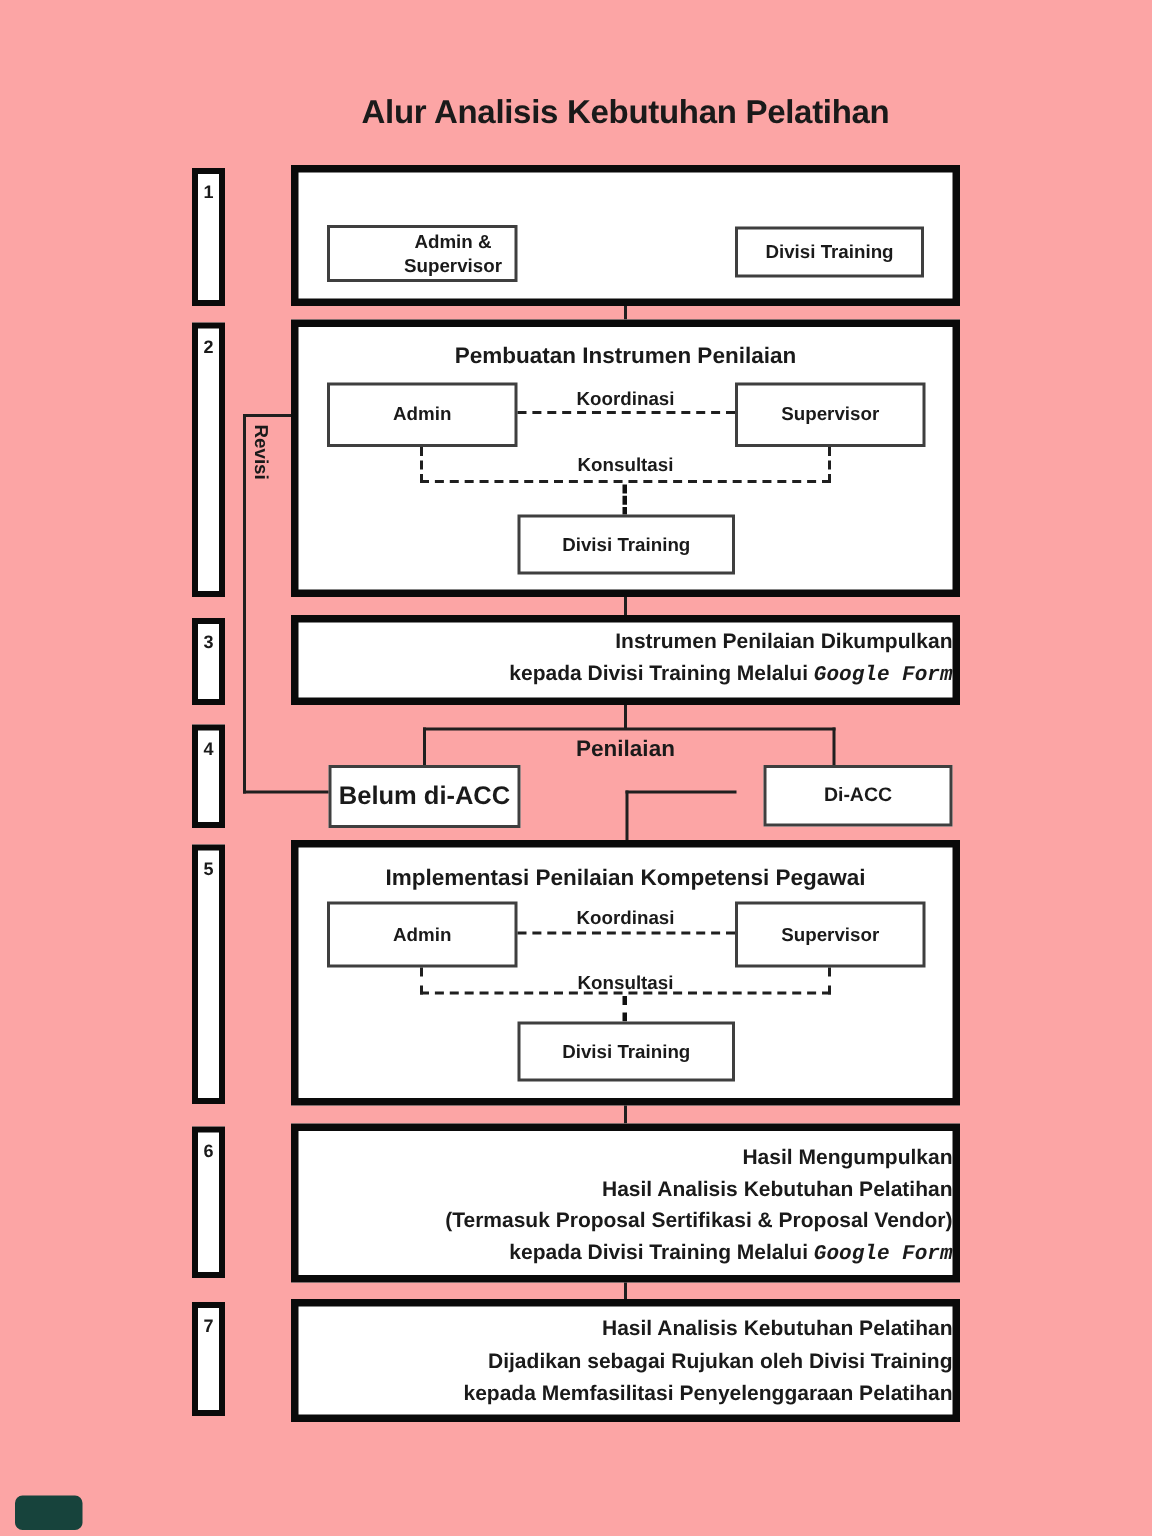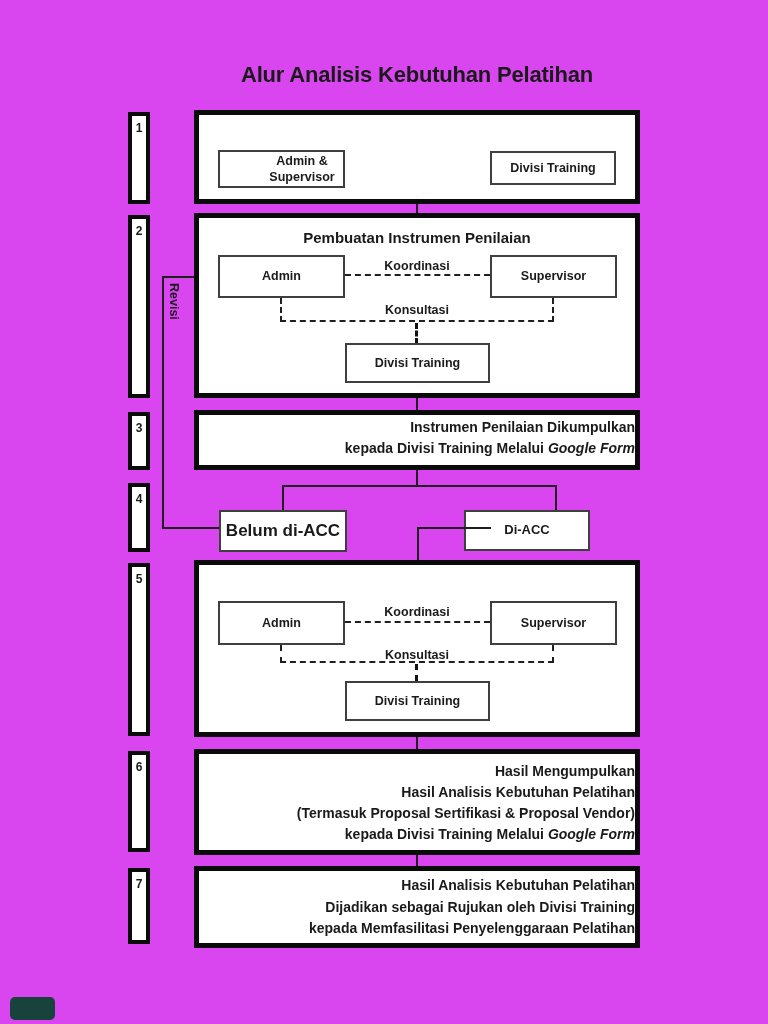--- a/index.html
+++ b/index.html
@@ -1,19 +1,19 @@
 <!DOCTYPE html>
 <html><head>
 <meta charset="utf-8">
 <style>
   * { box-sizing: border-box; margin: 0; padding: 0; }
   html, body { background: #ffffff; }
   .page {
     position: relative; width: 768px; height: 1024px;
-    background: #d946ef; overflow: hidden;
+    background: #fca5a5; overflow: hidden;
     font-family: "Liberation Sans", sans-serif; color: #1a1a1a;
   }
   .title {
     position: absolute; left: 194px; top: 62px; width: 446px;
     text-align: center; font-size: 22px; font-weight: 700; letter-spacing: -0.2px;
   }
   .numbox {
     position: absolute; left: 128px; width: 22px; background: #fff;
     border: 4px solid #0a0a0a; font-weight: 700; font-size: 12px;
     text-align: center; padding-top: 5px;
@@ -34,21 +34,21 @@
   .lbl { position: absolute; text-align: center; font-weight: 700; font-size: 12.5px; }
   .hline { position: absolute; height: 2px; background: #1f1f1f; }
   .vline { position: absolute; width: 2px; background: #1f1f1f; }
   .dashh { position: absolute; height: 0; border-top: 2px dashed #1f1f1f; }
   .dashv { position: absolute; width: 0; border-left: 2px dashed #1f1f1f; }
   .dashvthick { position: absolute; width: 0; border-left: 3px dashed #111; }
   .textblock {
     position: absolute; left: 199px; width: 436px; text-align: right;
     font-weight: 700; font-size: 14px; line-height: 21px;
   }
-  .textblock .it { font-style: italic; }
+  .textblock .it { font-style: italic; font-family: Liberation Mono, monospace; }
   .revisi {
     position: absolute; left: 167px; top: 283px;
     writing-mode: vertical-rl; font-weight: 700; font-size: 12.5px;
   }
   .corner-badge {
     position: absolute; left: 10px; top: 997px; width: 45px; height: 23px;
     background: #17433c; border-radius: 5px;
   }
 </style>
 </head>
@@ -101,36 +101,38 @@
   <div class="mainbox" style="top:410px;height:60px;"></div>
   <div class="textblock" style="top:417px;">
     <div>Instrumen Penilaian Dikumpulkan</div>
     <div><span>kepada Divisi Training Melalui </span><span class="it">Google Form</span></div>
   </div>
 
   <div class="vline" style="left:416px;top:470px;height:16px;"></div>
   <div class="hline" style="left:282px;top:485px;width:275px;"></div>
   <div class="vline" style="left:282px;top:485px;height:26px;"></div>
   <div class="vline" style="left:555px;top:485px;height:26px;"></div>
+  <div class="heading" style="top:491px;">Penilaian</div>
   <div class="innerbox" style="left:219px;top:510px;width:128px;height:42px;font-size:17px;">
     <div>Belum di-ACC</div>
   </div>
-  <div class="innerbox" style="left:464px;top:510px;width:126px;height:41px;font-size:13px;text-align:center;">
+  <div class="innerbox" style="left:509px;top:510px;width:126px;height:41px;font-size:13px;text-align:center;">
     <div>Di-ACC</div>
   </div>
 
   <div class="vline" style="left:162px;top:276px;height:253px;"></div>
   <div class="hline" style="left:162px;top:276px;width:32px;"></div>
   <div class="hline" style="left:162px;top:527px;width:57px;"></div>
   <div class="revisi">Revisi</div>
 
   <div class="hline" style="left:417px;top:527px;width:74px;"></div>
   <div class="vline" style="left:417px;top:527px;height:33px;"></div>
 
   <div class="mainbox" style="top:560px;height:177px;"></div>
+  <div class="heading" style="top:577px;">Implementasi Penilaian Kompetensi Pegawai</div>
   <div class="innerbox" style="left:218px;top:601px;width:127px;height:44px;">
     <div>Admin</div>
   </div>
   <div class="innerbox" style="left:490px;top:601px;width:127px;height:44px;">
     <div>Supervisor</div>
   </div>
   <div class="lbl" style="left:337px;top:605px;width:160px;">Koordinasi</div>
   <div class="dashh" style="left:345px;top:621px;width:145px;"></div>
   <div class="lbl" style="left:337px;top:648px;width:160px;">Konsultasi</div>
   <div class="dashv" style="left:280px;top:645px;height:18px;"></div>

